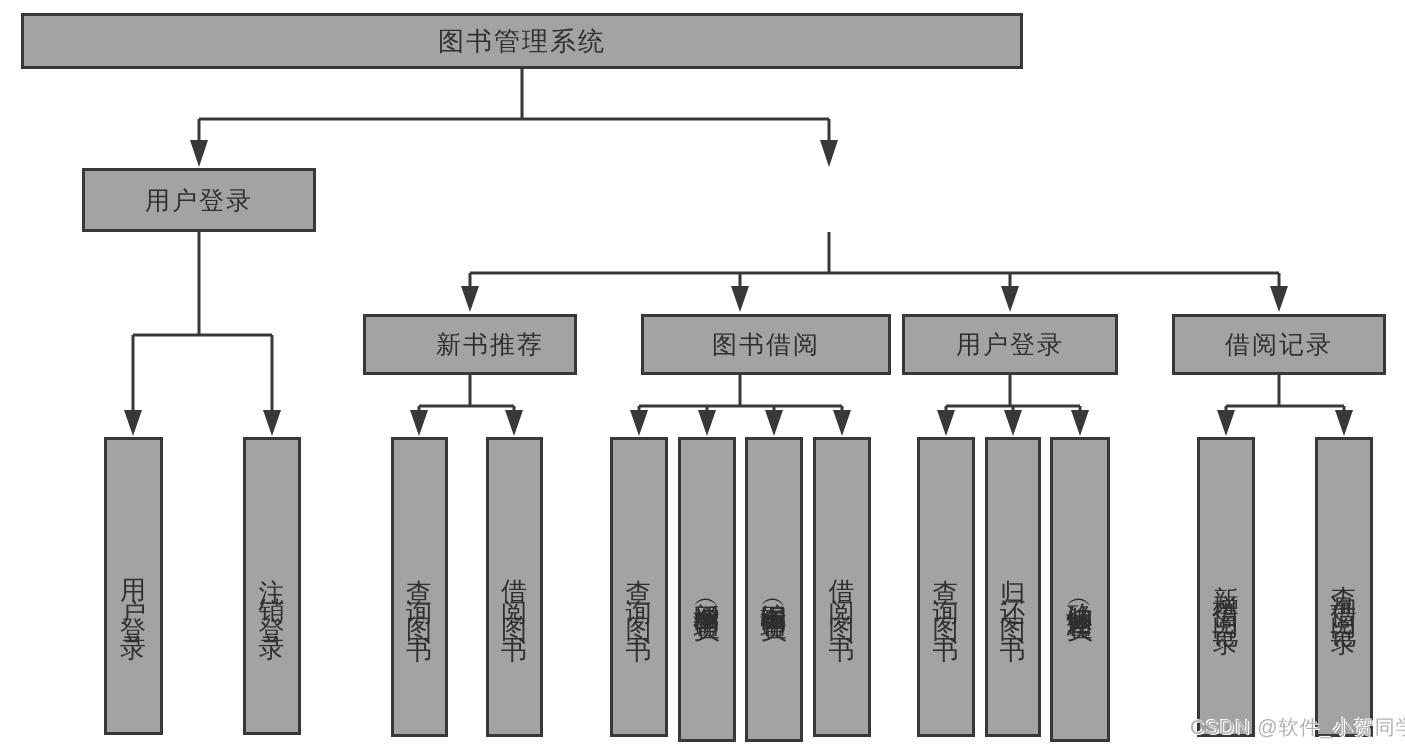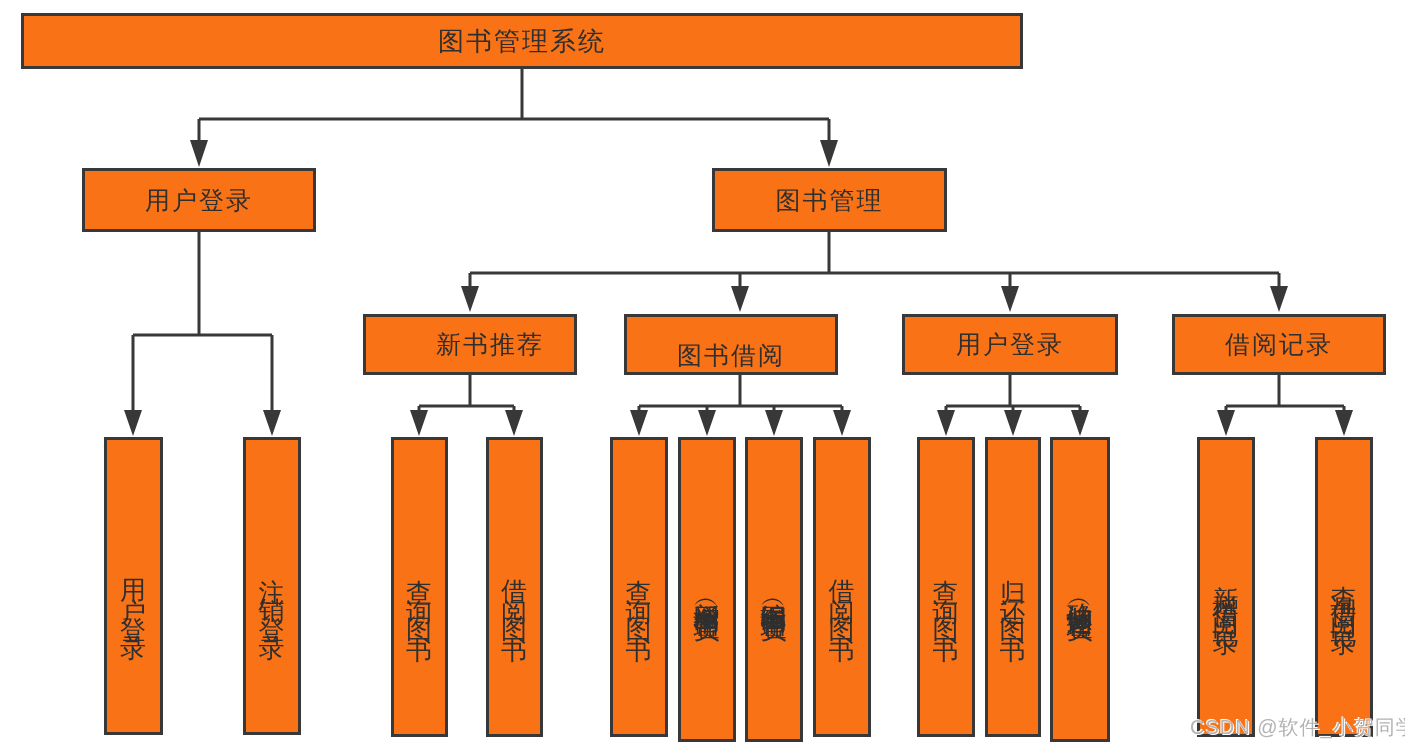--- a/index.html
+++ b/index.html
@@ -13,21 +13,21 @@
   }
   #connectors {
     position: absolute;
     left: 0; top: 0;
     width: 1405px; height: 747px;
   }
   .box {
     position: absolute;
     box-sizing: border-box;
     border: 3px solid #383838;
-    background: #f97316;
+    background: #a3a3a3;
     display: flex;
     align-items: center;
     justify-content: center;
     color: #2f2f2f;
   }
   .h-label {
     font-size: 25px;
     letter-spacing: 2px;
     white-space: nowrap;
   }
@@ -94,28 +94,25 @@
       M1335 410 L1353 410 L1344 436 Z"></path>
   </svg>
 
   <div class="box" style="left:21px; top:13px; width:1002px; height:56px;">
     <span class="h-label root-label">图书管理系统</span>
   </div>
 
   <div class="box" style="left:82px; top:168px; width:234px; height:64px;">
     <span class="h-label">用户登录</span>
   </div>
-  <div class="box" style="left:712px; top:168px; width:235px; height:64px;">
-    <span class="h-label">图书管理</span>
-  </div>
 
   <div class="box" style="left:363px; top:314px; width:214px; height:61px;padding-left:40px;">
     <span class="h-label">新书推荐</span>
   </div>
-  <div class="box" style="left:624px; top:314px; width:214px; height:61px;align-items:flex-end;">
+  <div class="box" style="left:641px; top:314px; width:250px; height:61px;">
     <span class="h-label">图书借阅</span>
   </div>
   <div class="box" style="left:902px; top:314px; width:216px; height:61px;">
     <span class="h-label">用户登录</span>
   </div>
   <div class="box" style="left:1172px; top:314px; width:214px; height:61px;">
     <span class="h-label">借阅记录</span>
   </div>
 
   <div class="box" style="left:104px; top:437px; width:59px; height:298px;">

